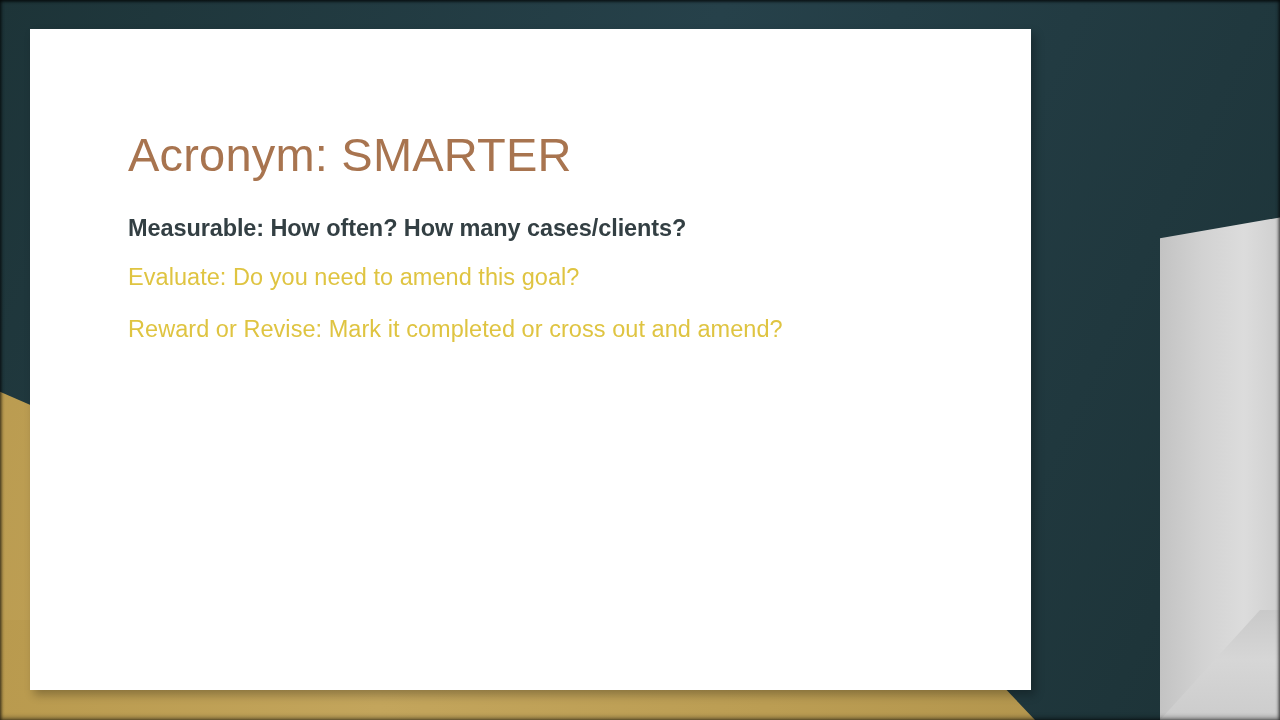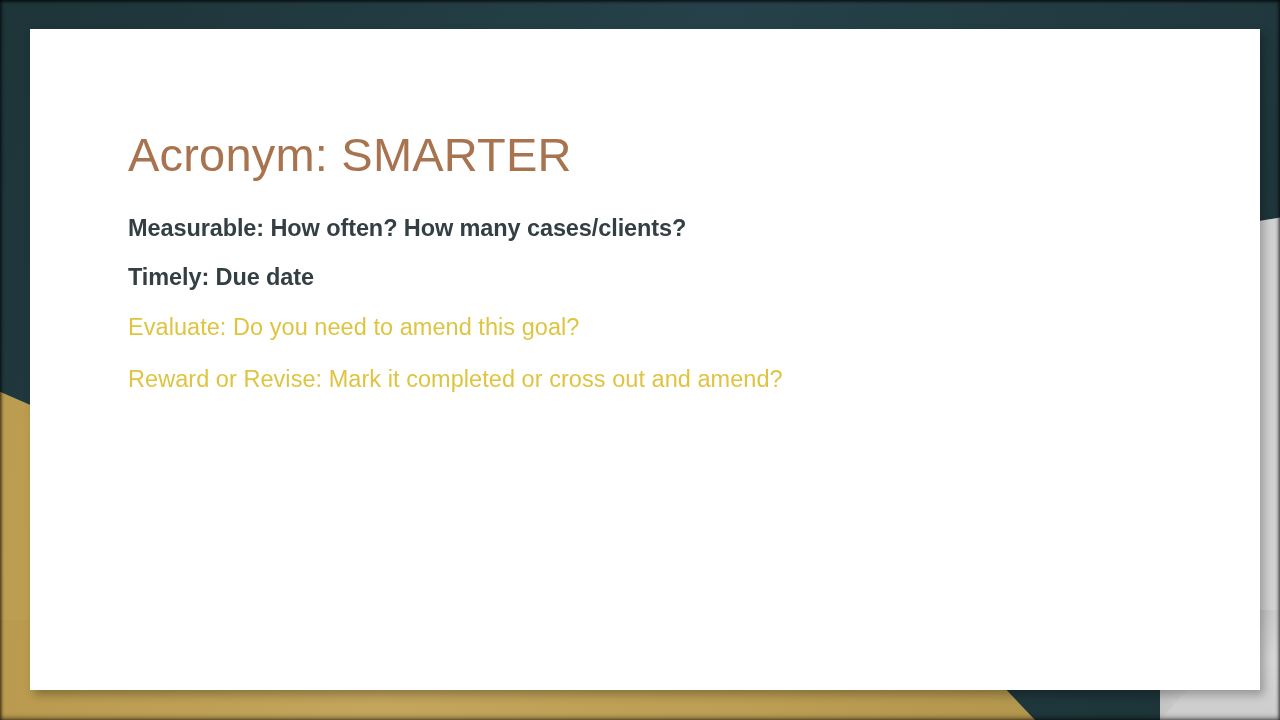--- a/index.html
+++ b/index.html
@@ -73,21 +73,21 @@
       inset 0 -3px 4px rgba(0,0,0,0.30),
       inset 2px 0 3px rgba(0,0,0,0.35),
       inset -2px 0 3px rgba(0,0,0,0.35);
   }
 
   
   .slide-card {
     position: absolute;
     left: 30px;
     top: 29px;
-    width: 1230px;
+    width: 1001px;
     height: 661px;
     background: #ffffff;
     box-shadow: 4px 5px 9px rgba(0,0,0,0.28);
   }
 
   .card-inner {
     position: absolute;
     left: 98px;
     top: 100px;
     right: 40px;
@@ -143,21 +143,20 @@
     <div class="band-grey-bottom"></div>
   </div>
 
   <div class="slide-card">
     <div class="card-inner">
 
       <h1 class="slide-title">Acronym: SMARTER</h1>
 
       <ul class="bullet-list">
         <li class="bullet dark">Measurable: How often? How many cases/clients?</li>
-        <li class="bullet dark">Timely: Due date</li>
         <li class="bullet gold tight-top">Evaluate: Do you need to amend this goal?</li>
         <li class="bullet gold">Reward or Revise: Mark it completed or cross out and amend?</li>
       </ul>
 
     </div>
   </div>
 
   <div class="edge-vignette"></div>
 </div>
 

